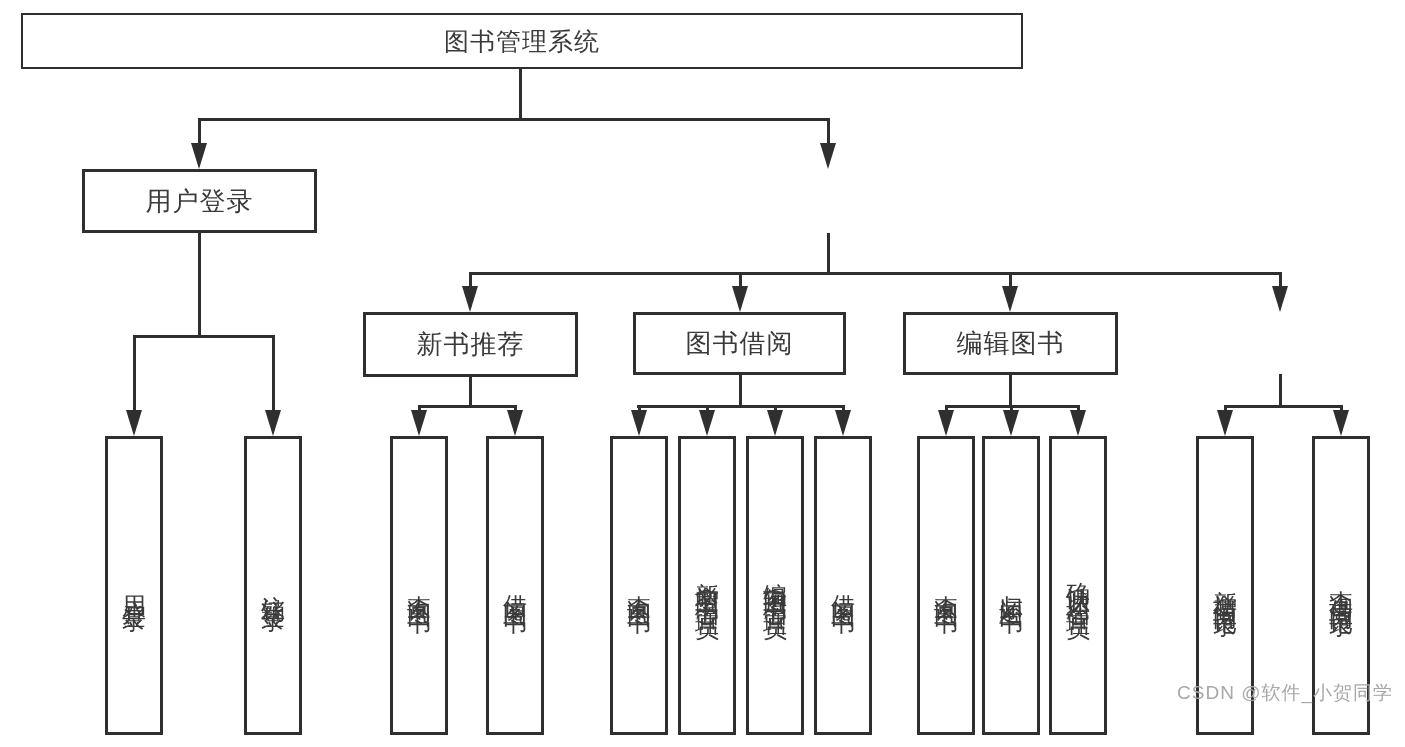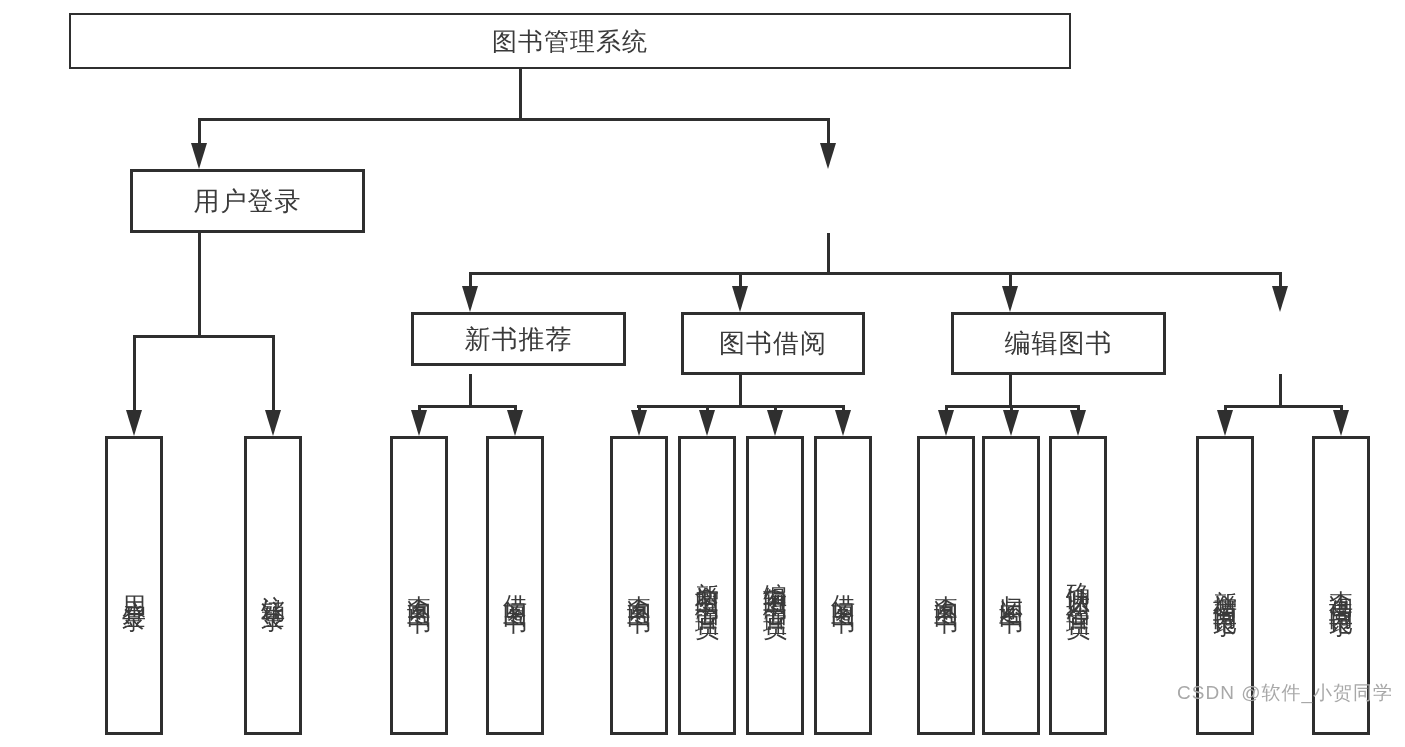--- a/index.html
+++ b/index.html
@@ -14,21 +14,21 @@
 
   
   .node {
     position:absolute;
     border:3px solid #2f2f2f;
     background:#ffffff;
     box-sizing:border-box;
     display:flex; align-items:center; justify-content:center;
     color:#3a3a3a;
   }
-  .h-node { font-size:26px; letter-spacing:1px;margin-left:48px; }
+  .h-node { font-size:26px; letter-spacing:1px; }
   .root-node { border-width:2px; font-size:25px; }
 
   .v-node span {
     writing-mode:vertical-rl;
     text-orientation:mixed;
     font-size:24px;
     line-height:1;
     letter-spacing:5px;
     color:#3a3a3a;
   }
@@ -101,22 +101,22 @@
     </div>
   <div class="arrow" style="left:1002px; top:272px; height:40px;">
       <i class="stem"></i>
       <i class="head"></i>
     </div>
   <div class="arrow" style="left:1272px; top:272px; height:40px;">
       <i class="stem"></i>
       <i class="head"></i>
     </div>
 
-  <div class="node h-node" style="left:363px; top:312px; width:215px; height:54px;">新书推荐</div>
-  <div class="node h-node" style="left:633px; top:312px; width:184px; height:63px;">图书借阅</div>
+  <div class="node h-node" style="left:363px; top:312px; width:215px; height:65px;">新书推荐</div>
+  <div class="node h-node" style="left:633px; top:312px; width:213px; height:63px;">图书借阅</div>
   <div class="node h-node" style="left:903px; top:312px; width:215px; height:63px;">编辑图书</div>
 
   <div class="line" style="left:469px; top:374px; width:3px; height:33px;"></div>
   <div class="line" style="left:418px; top:405px; width:99px; height:3px;"></div>
   <div class="arrow" style="left:411px; top:405px; height:31px;">
       <i class="stem"></i>
       <i class="head"></i>
     </div>
   <div class="arrow" style="left:507px; top:405px; height:31px;">
       <i class="stem"></i>

